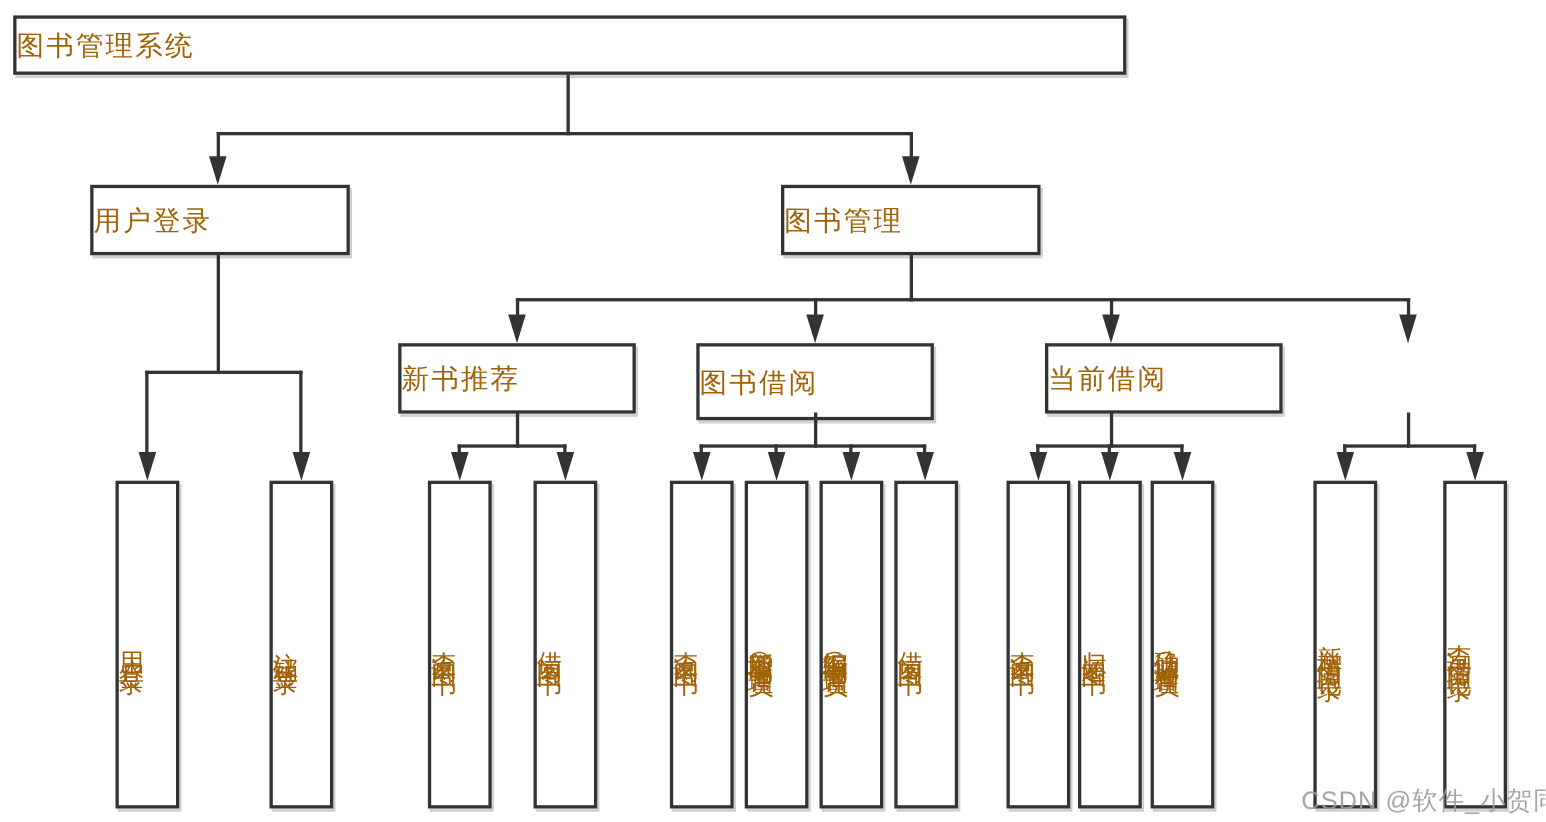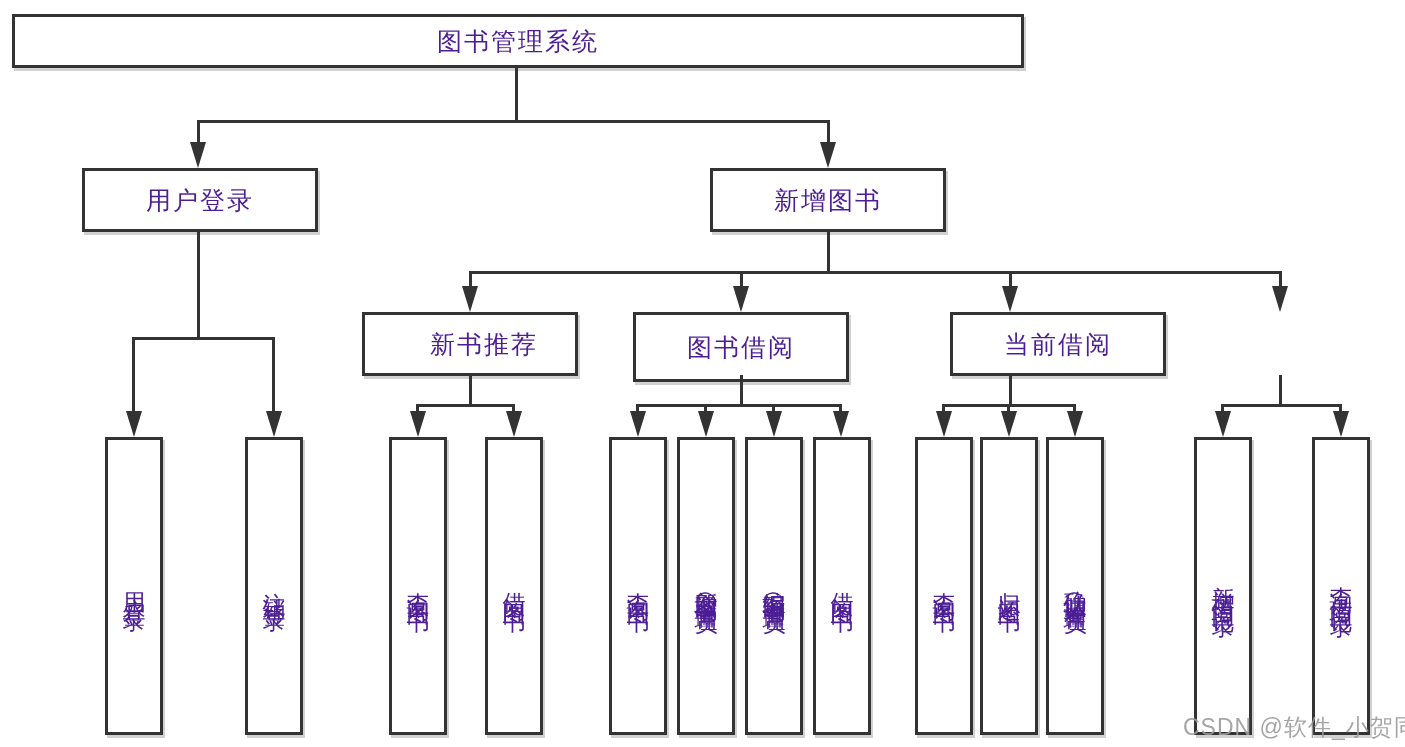--- a/index.html
+++ b/index.html
@@ -14,29 +14,29 @@
   .stage { position: absolute; inset: 0; }
 
   
   .node {
     position: absolute;
     border: 3px solid #333;
     background: #fff;
     box-shadow: 2px 3px 0 rgba(90,90,90,0.28);
     display: flex;
     align-items: center;
-    justify-content: center;
-    color: #4c1d95;
+    justify-content: flex-start;
+    color: #a16207;
   }
   .h-node { font-size: 25px; letter-spacing: 2px; }
 
   .root  { left: 12px;   top: 14px;  width: 1012px; height: 54px; }
   .l1-a  { left: 82px;   top: 168px; width: 236px;  height: 64px; }
   .l1-b  { left: 710px;  top: 168px; width: 236px;  height: 64px; }
-  .l2-a  { left: 362px;  top: 312px; width: 216px;  height: 64px; padding-left: 28px; }
+  .l2-a  { left: 362px;  top: 312px; width: 216px;  height: 64px; }
   .l2-b  { left: 633px;  top: 312px; width: 216px;  height: 70px; }
   .l2-c  { left: 902px;  top: 312px; width: 216px;  height: 64px; margin-left: 48px; }
   .l2-d  { left: 1172px; top: 312px; width: 218px;  height: 64px; }
 
   .leaf { top: 437px; width: 58px; height: 298px; }
   .leaf span {
     writing-mode: vertical-rl;
     text-orientation: mixed;
     font-size: 23px;
     letter-spacing: 6px;
@@ -90,21 +90,21 @@
   <div class="hl" style="left:197px; top:120px; width:633px;"></div>
   <div class="vl" style="left:197px; top:120px; height:26px;"></div>
   <div class="vl" style="left:827px; top:120px; height:26px;"></div>
   <div class="ah" style="left:190px; top:142px;"></div>
   <div class="ah" style="left:820px; top:142px;"></div>
 
   <div class="node l1-a h-node">
     <span>用户登录</span>
   </div>
   <div class="node l1-b h-node">
-    <span>新增图书</span>
+    <span>图书管理</span>
   </div>
 
   <div class="vl" style="left:197px; top:230px; height:110px;"></div>
   <div class="hl" style="left:132px; top:337px; width:143px;"></div>
   <div class="vl" style="left:132px; top:337px; height:78px;"></div>
   <div class="vl" style="left:272px; top:337px; height:78px;"></div>
   <div class="ah" style="left:126px; top:411px;"></div>
   <div class="ah" style="left:266px; top:411px;"></div>
 
   <div class="vl" style="left:827px; top:230px; height:44px;"></div>

